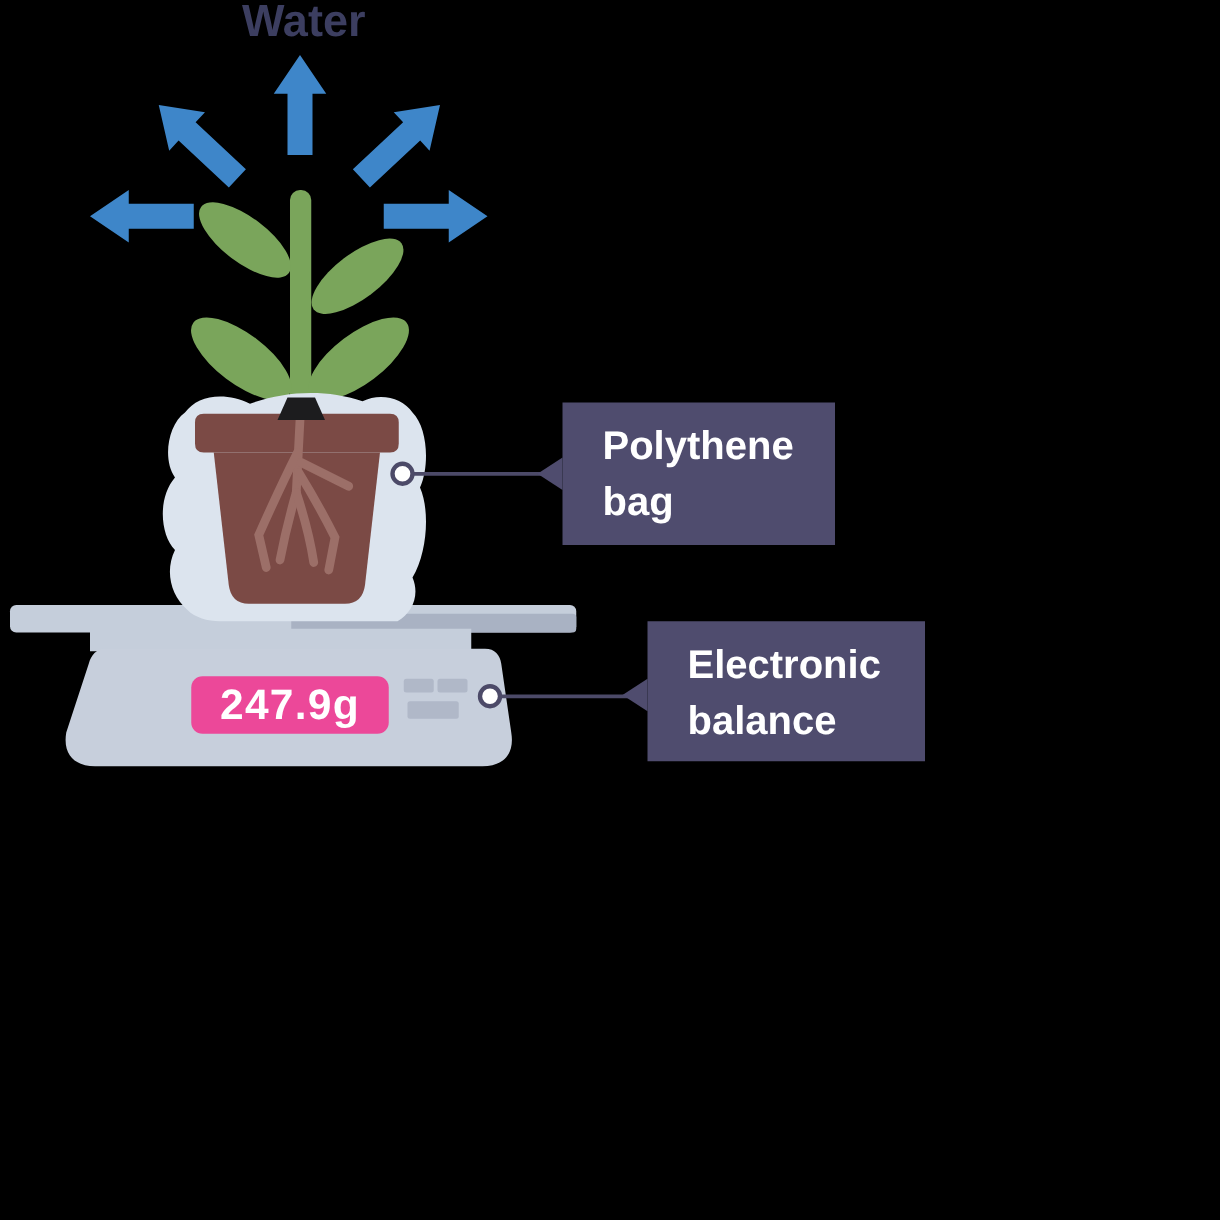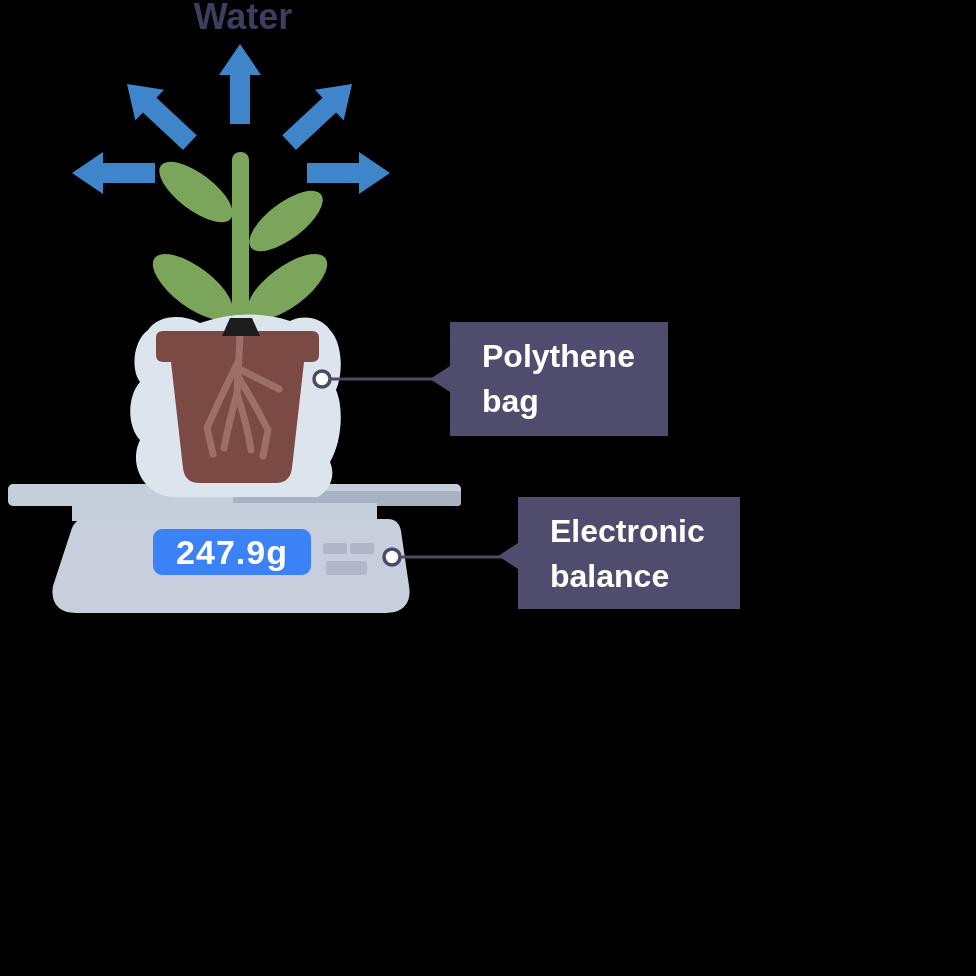--- a/index.html
+++ b/index.html
@@ -28,24 +28,24 @@
     width: 130px;
     text-align: center;
     font-size: 36px;
     font-weight: bold;
     color: #3c3e60;
     letter-spacing: 0px;
   }
   .display-value {
     position: absolute;
     left: 153px;
-    top: 529px;
+    top: 541px;
     width: 158px;
     height: 46px;
-    background: #3b82f6;
+    background: #ec4899;
     border-radius: 9px;
     color: #ffffff;
     font-size: 34px;
     font-weight: bold;
     text-align: center;
     line-height: 46px;
     letter-spacing: 1px;
   }
   .callout {
     position: absolute;

